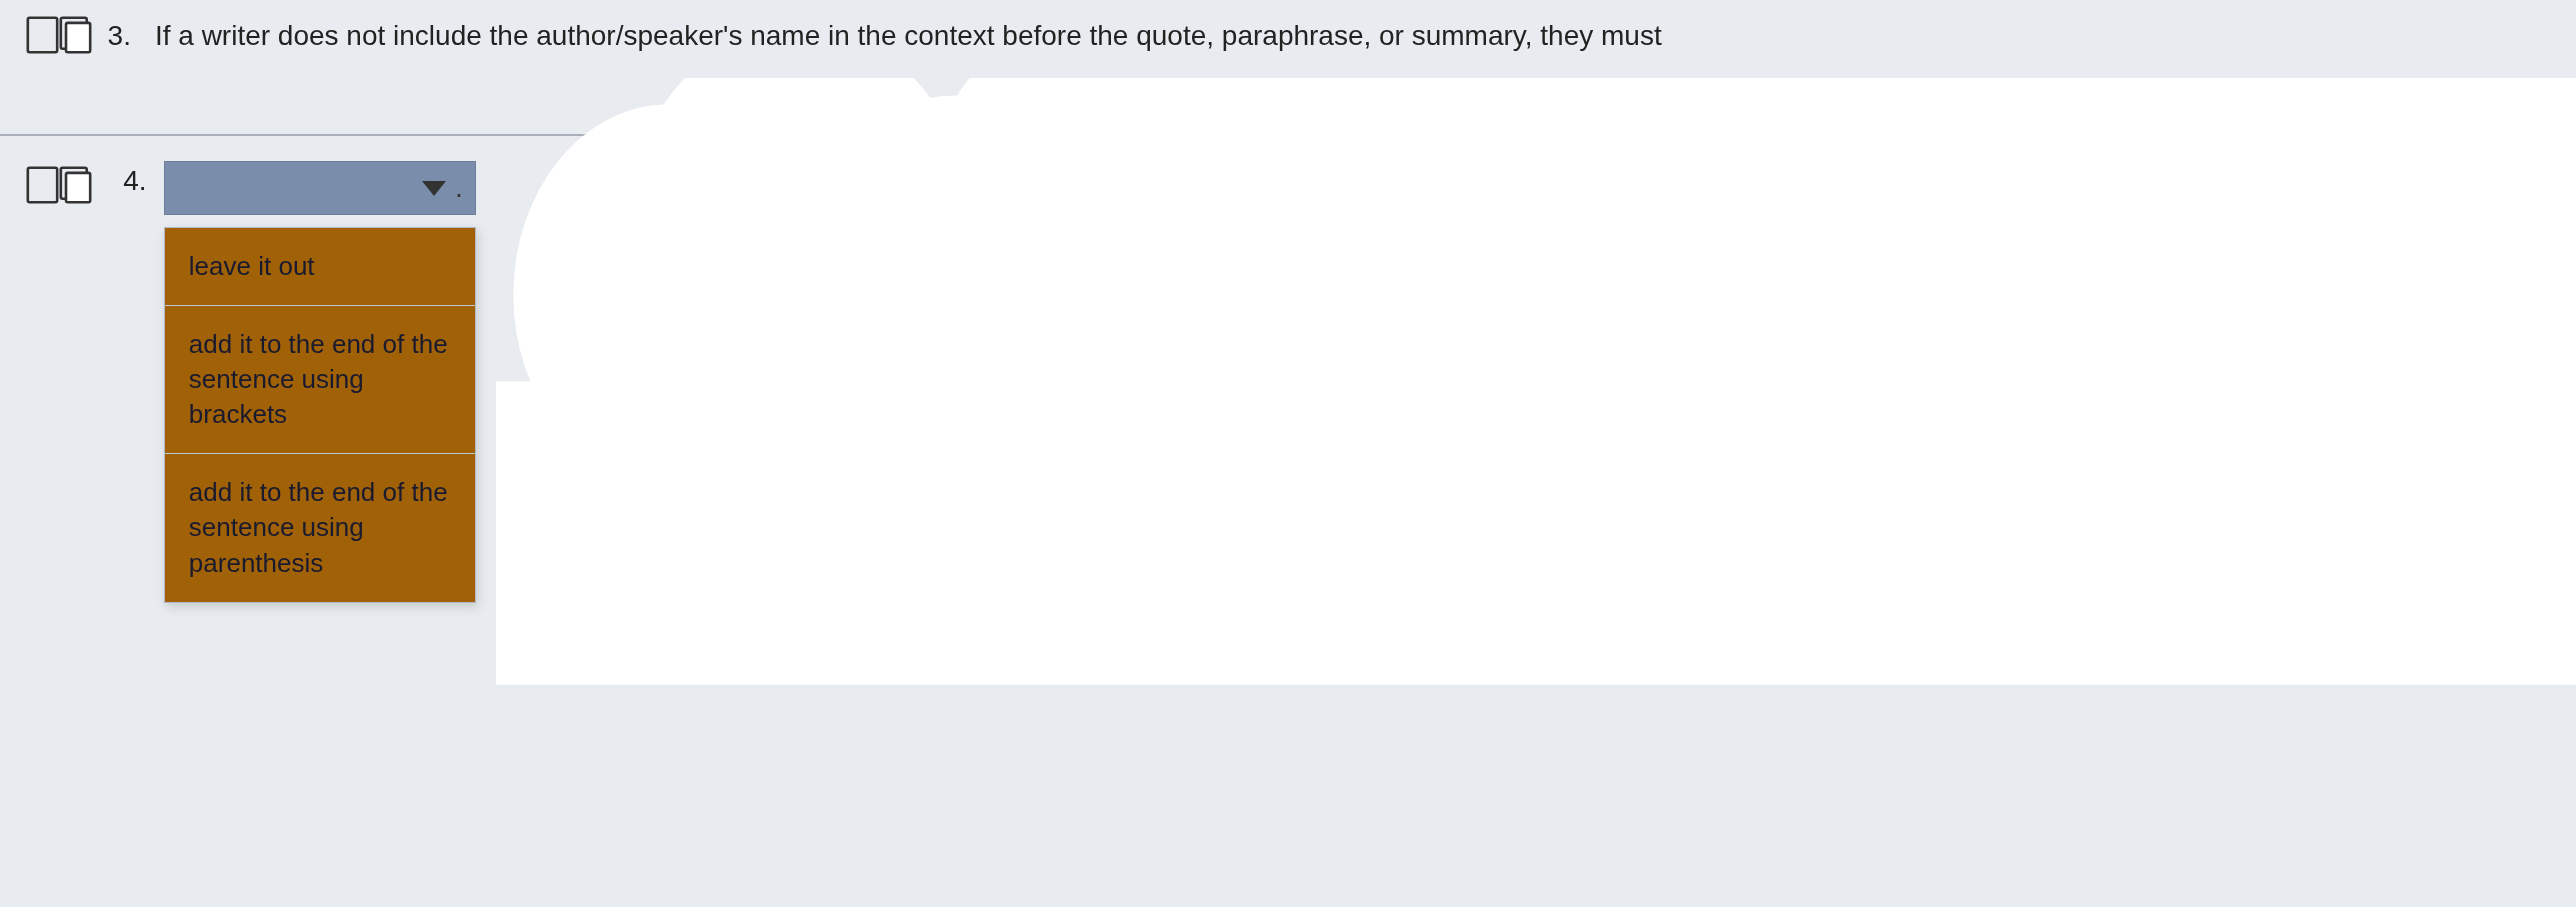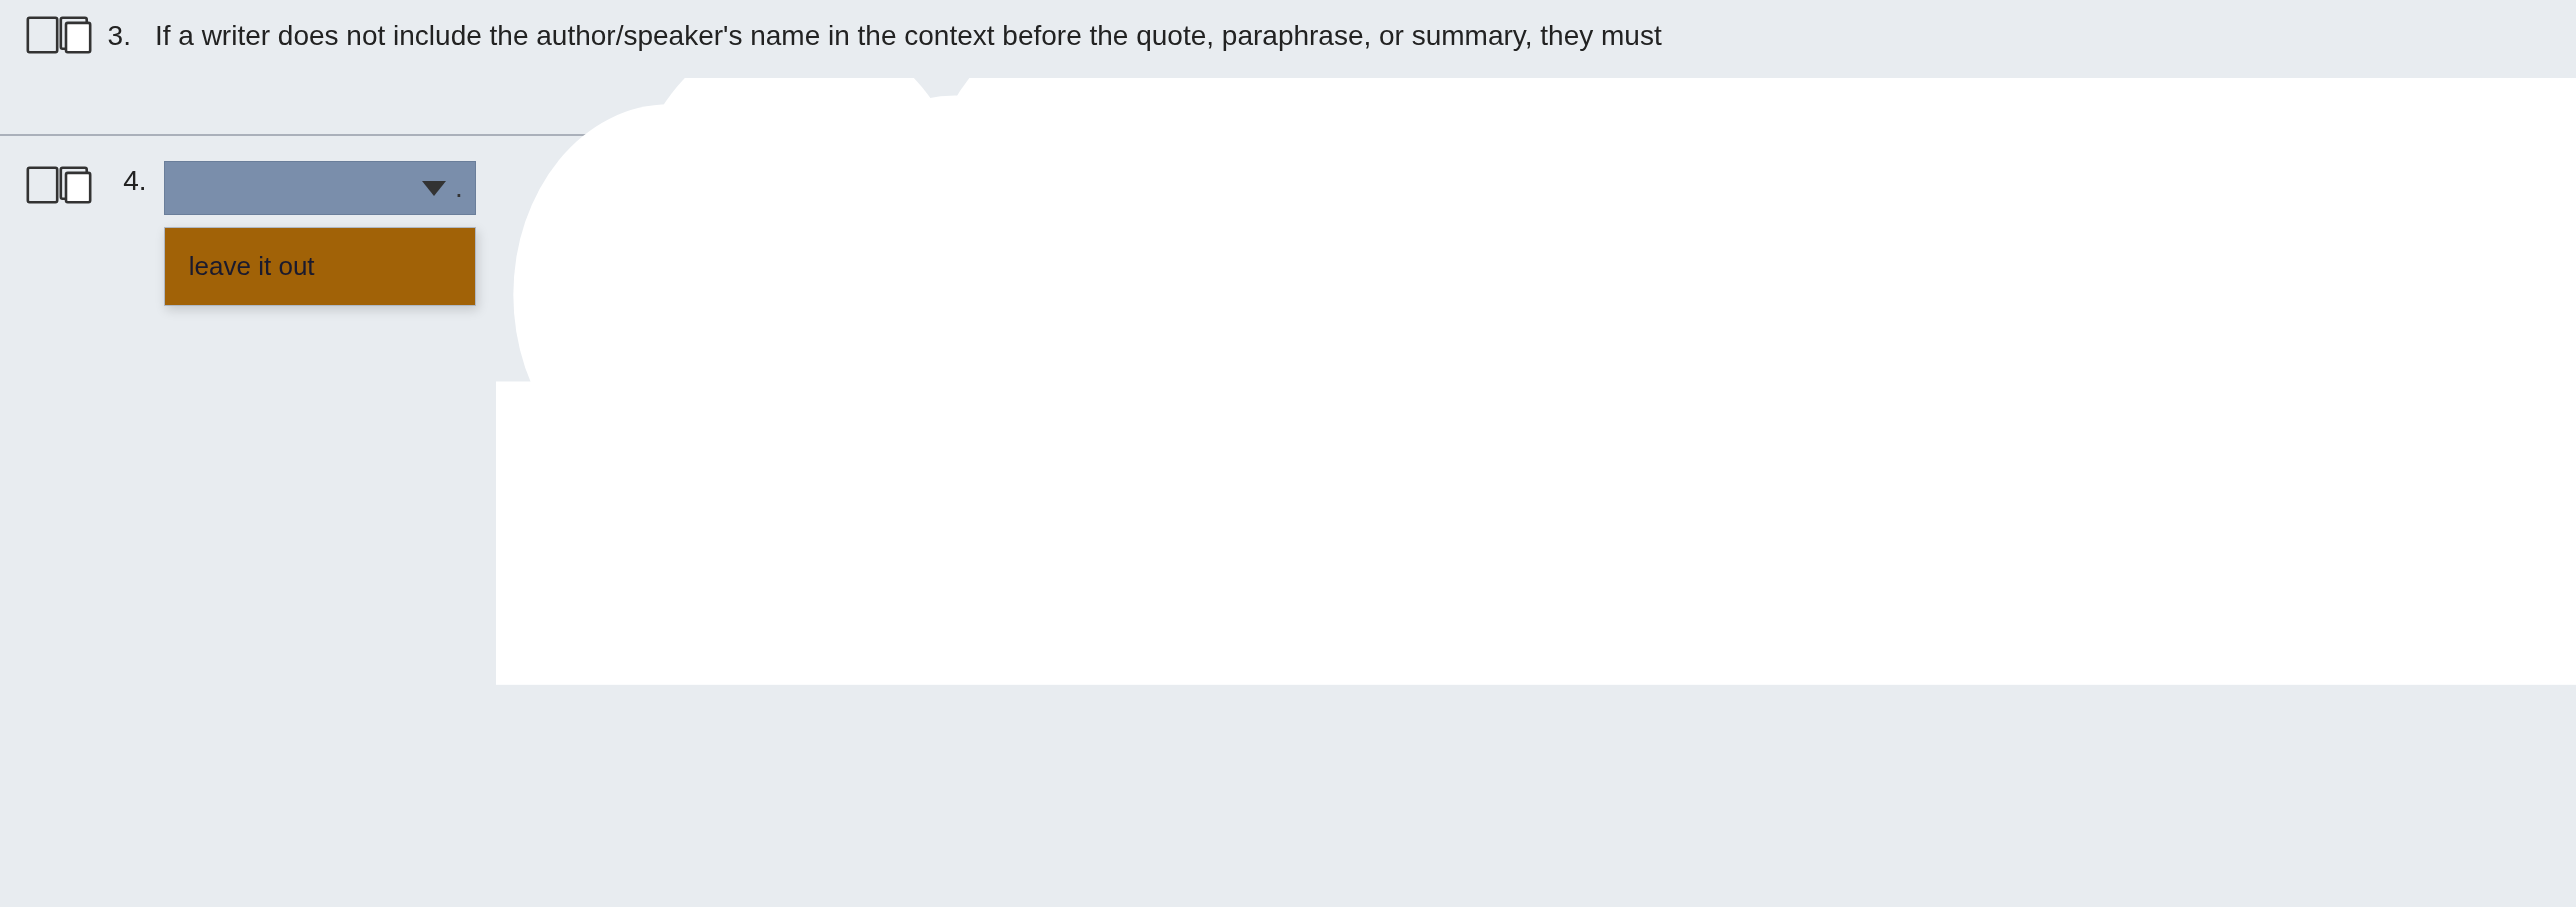--- a/index.html
+++ b/index.html
@@ -187,20 +187,22 @@
 
     <div class="dropdown-container">
 
       <div class="dropdown-select">
         <div class="dropdown-arrow"></div>
         <span class="dropdown-dot">.</span>
       </div>
 
       <div class="dropdown-menu">
         <div class="dropdown-item">leave it out</div>
+        <div class="dropdown-item">add it to the end of the sentence using brackets</div>
+        <div class="dropdown-item">add it to the end of the sentence using parenthesis</div>
       </div>
     </div>
   </div>
 
   <svg style="position:absolute;top:78px;right:0;width:2080px;height:607px;pointer-events:none;" viewBox="0 0 2400 700" xmlns="http://www.w3.org/2000/svg">
 
     <ellipse cx="200" cy="250" rx="180" ry="220" fill="white"></ellipse>
     <ellipse cx="350" cy="180" rx="200" ry="240" fill="white"></ellipse>
     <ellipse cx="530" cy="220" rx="175" ry="200" fill="white"></ellipse>
     <ellipse cx="700" cy="170" rx="210" ry="250" fill="white"></ellipse>

